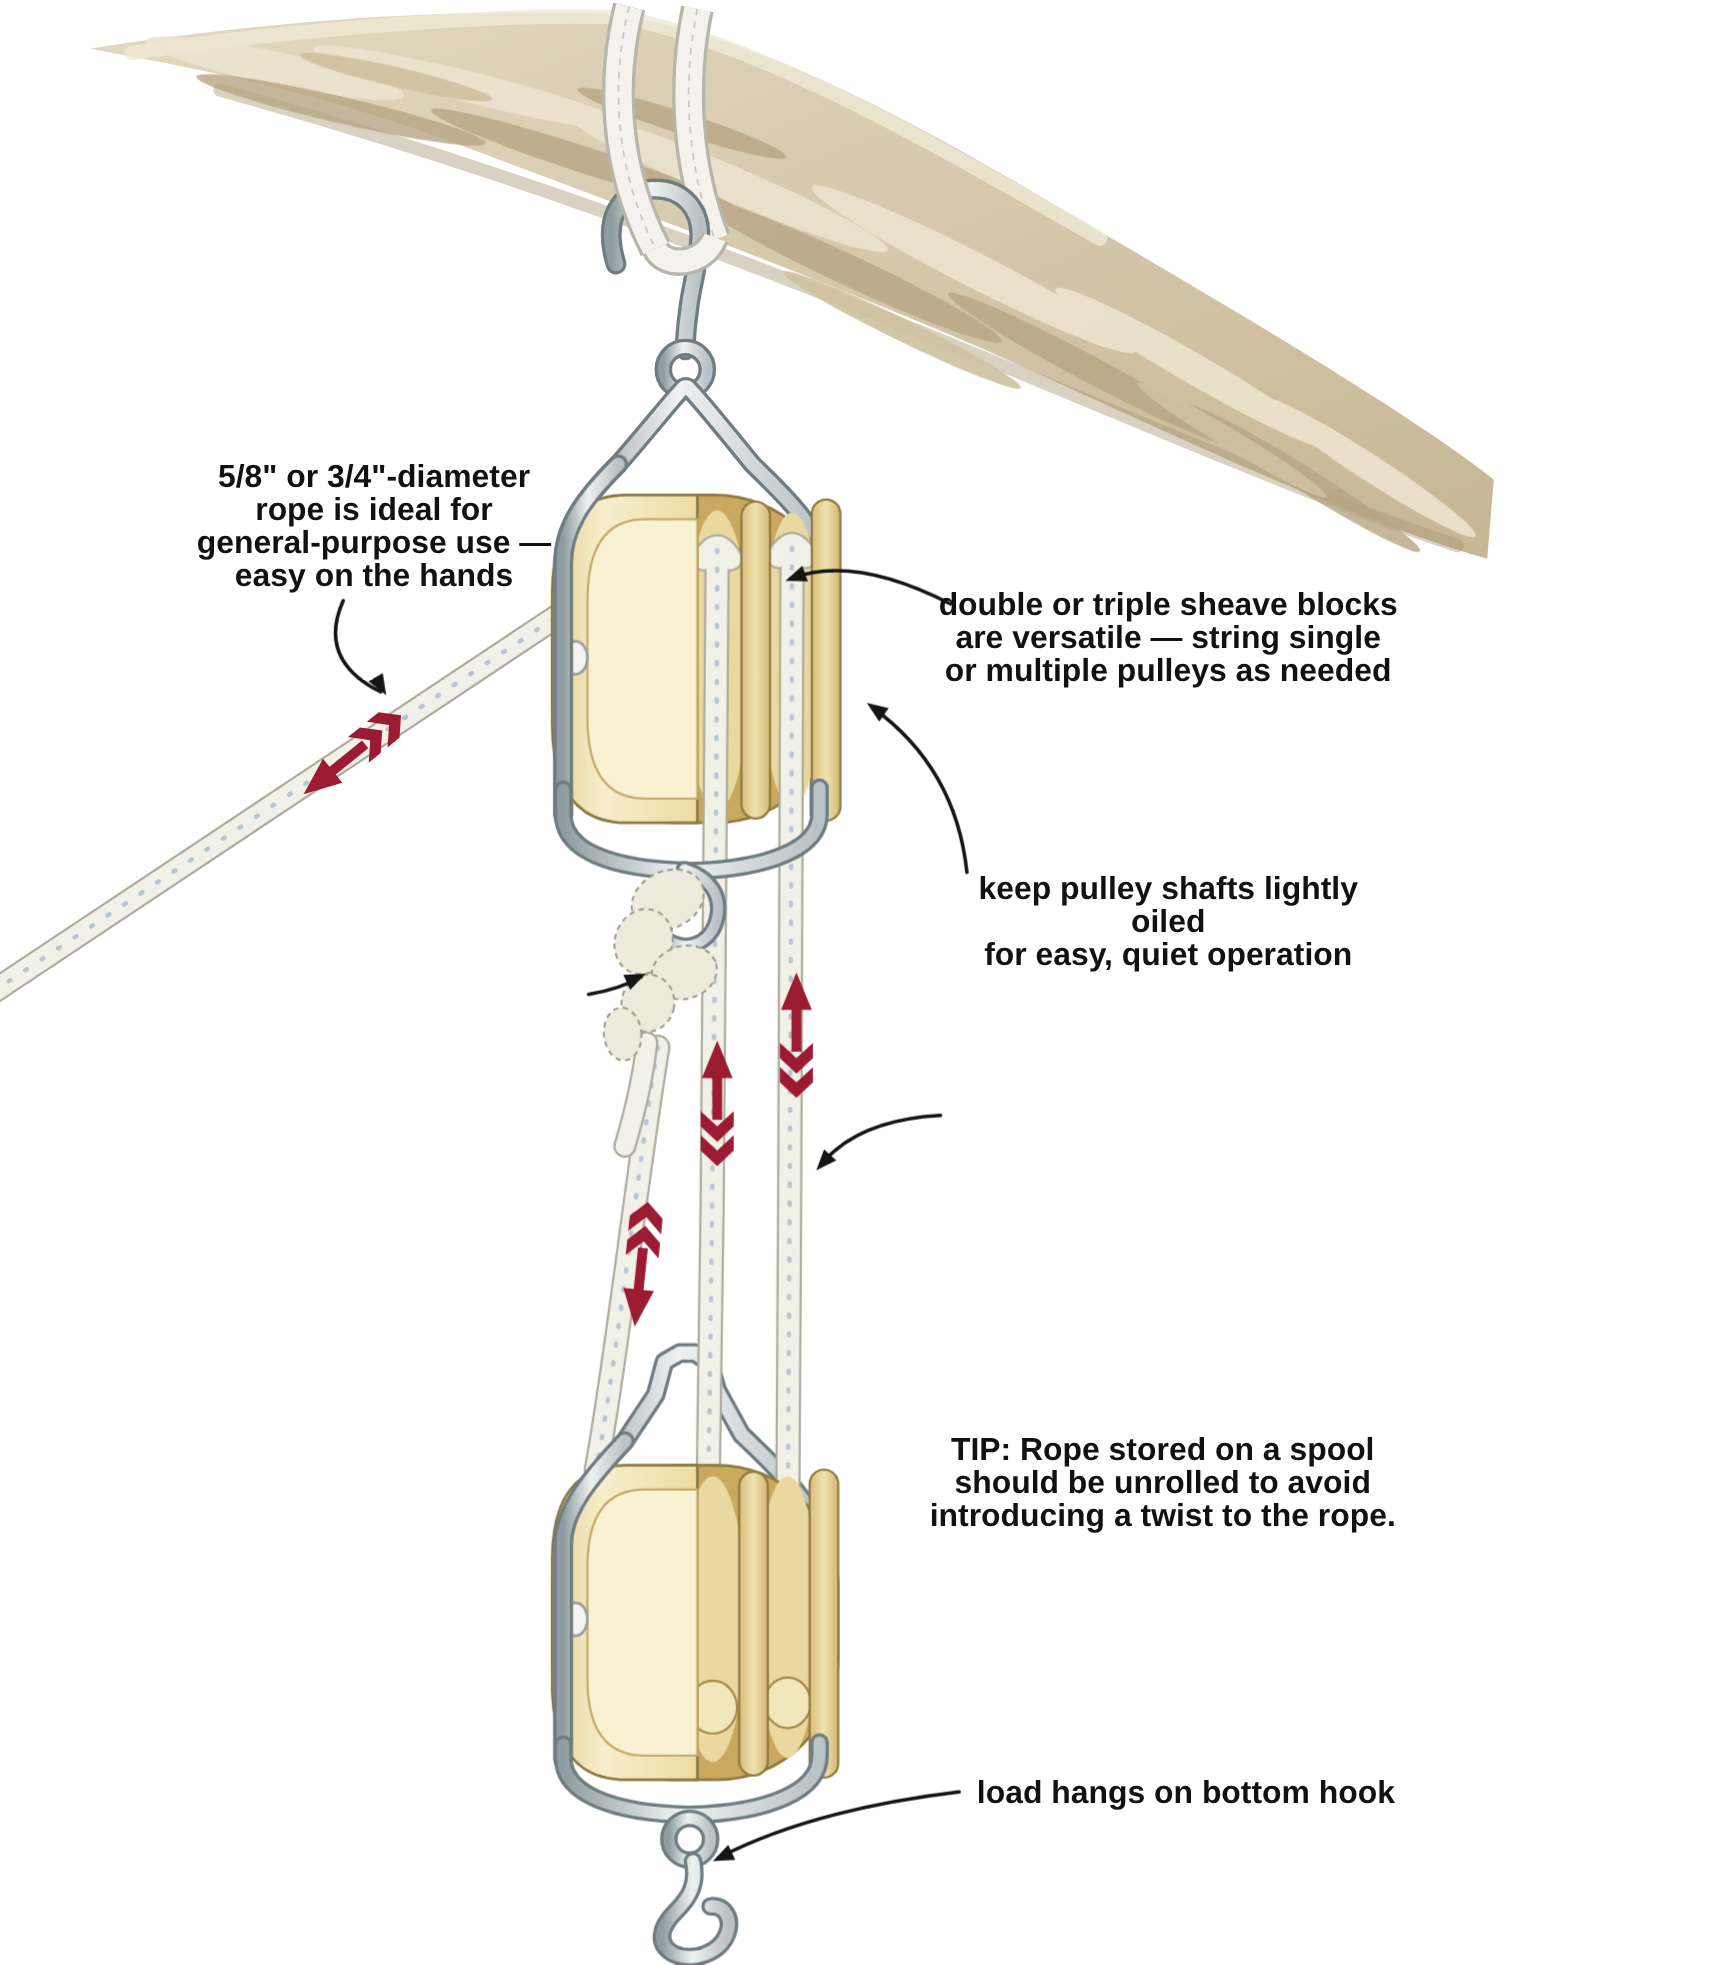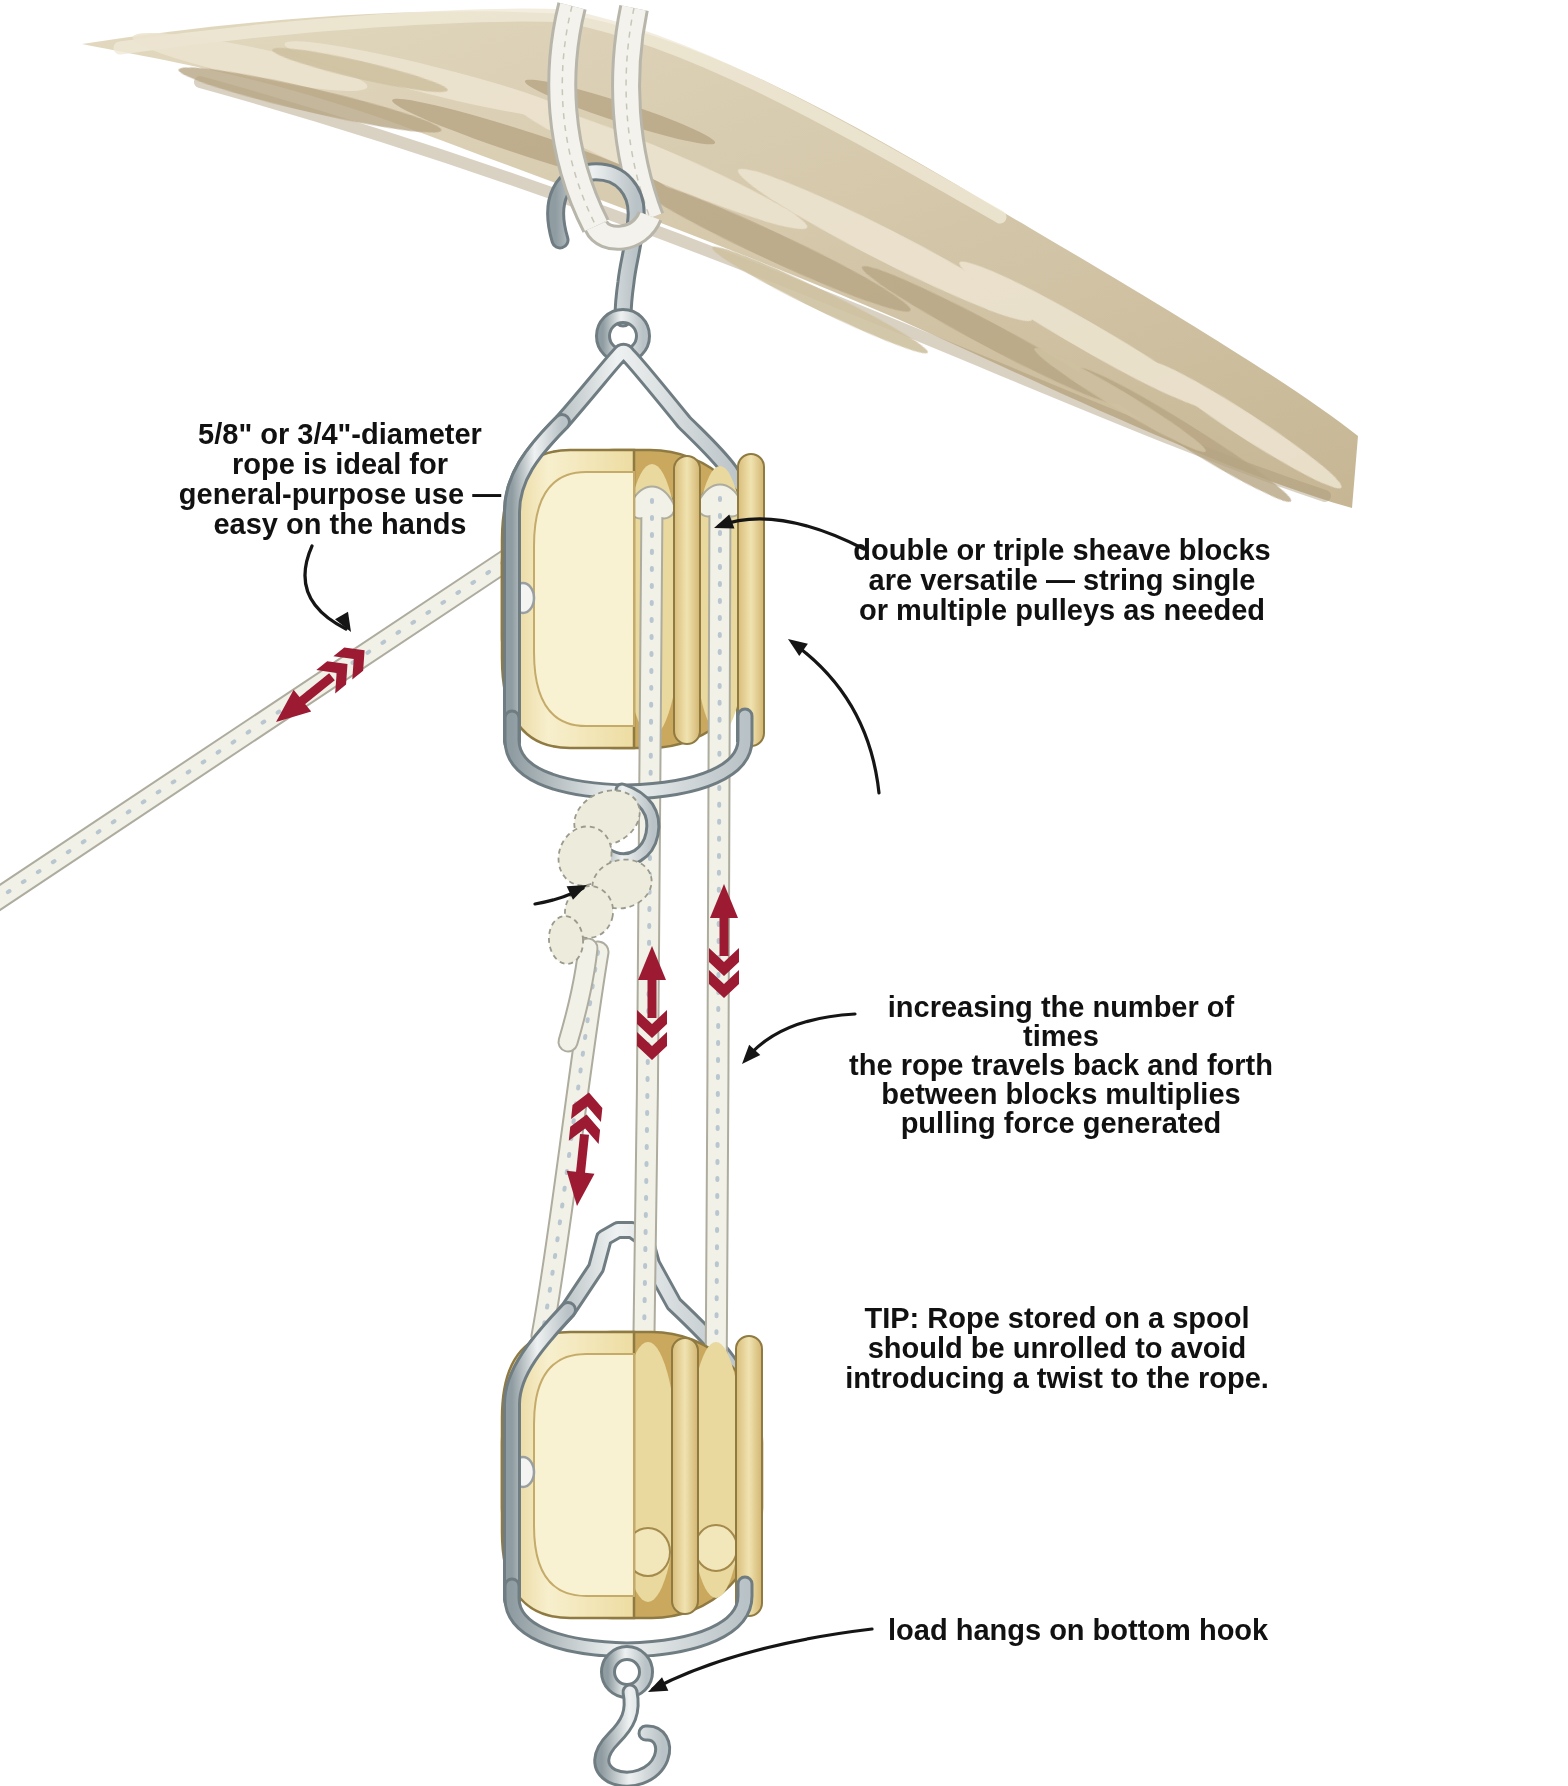--- a/index.html
+++ b/index.html
@@ -219,25 +219,23 @@
 
   <div class="ann" style="left:130px;top:419px;width:420px;">5/8" or 3/4"-diameter
 rope is ideal for
 general-purpose use —
 easy on the hands</div>
 
   <div class="ann" style="left:852px;top:535px;width:420px;">double or triple sheave blocks
 are versatile — string single
 or multiple pulleys as needed</div>
 
-
-
-  <div class="ann" style="left:846px;top:993px;width:430px;line-height:29px;">increasing the number of times
-the rope travels back and forth
-between blocks multiplies
-pulling force generated</div>
+  <div class="ann" style="left:852px;top:793px;width:420px;">keep pulley shafts lightly oiled
+for easy, quiet operation</div>
+
+
 
   <div class="ann" style="left:842px;top:1303px;width:430px;">TIP: Rope stored on a spool
 should be unrolled to avoid
 introducing a twist to the rope.</div>
 
   <div class="ann left" style="left:888px;top:1615px;width:420px;">load hangs on bottom hook</div>
 </div>
 
 </body></html>

